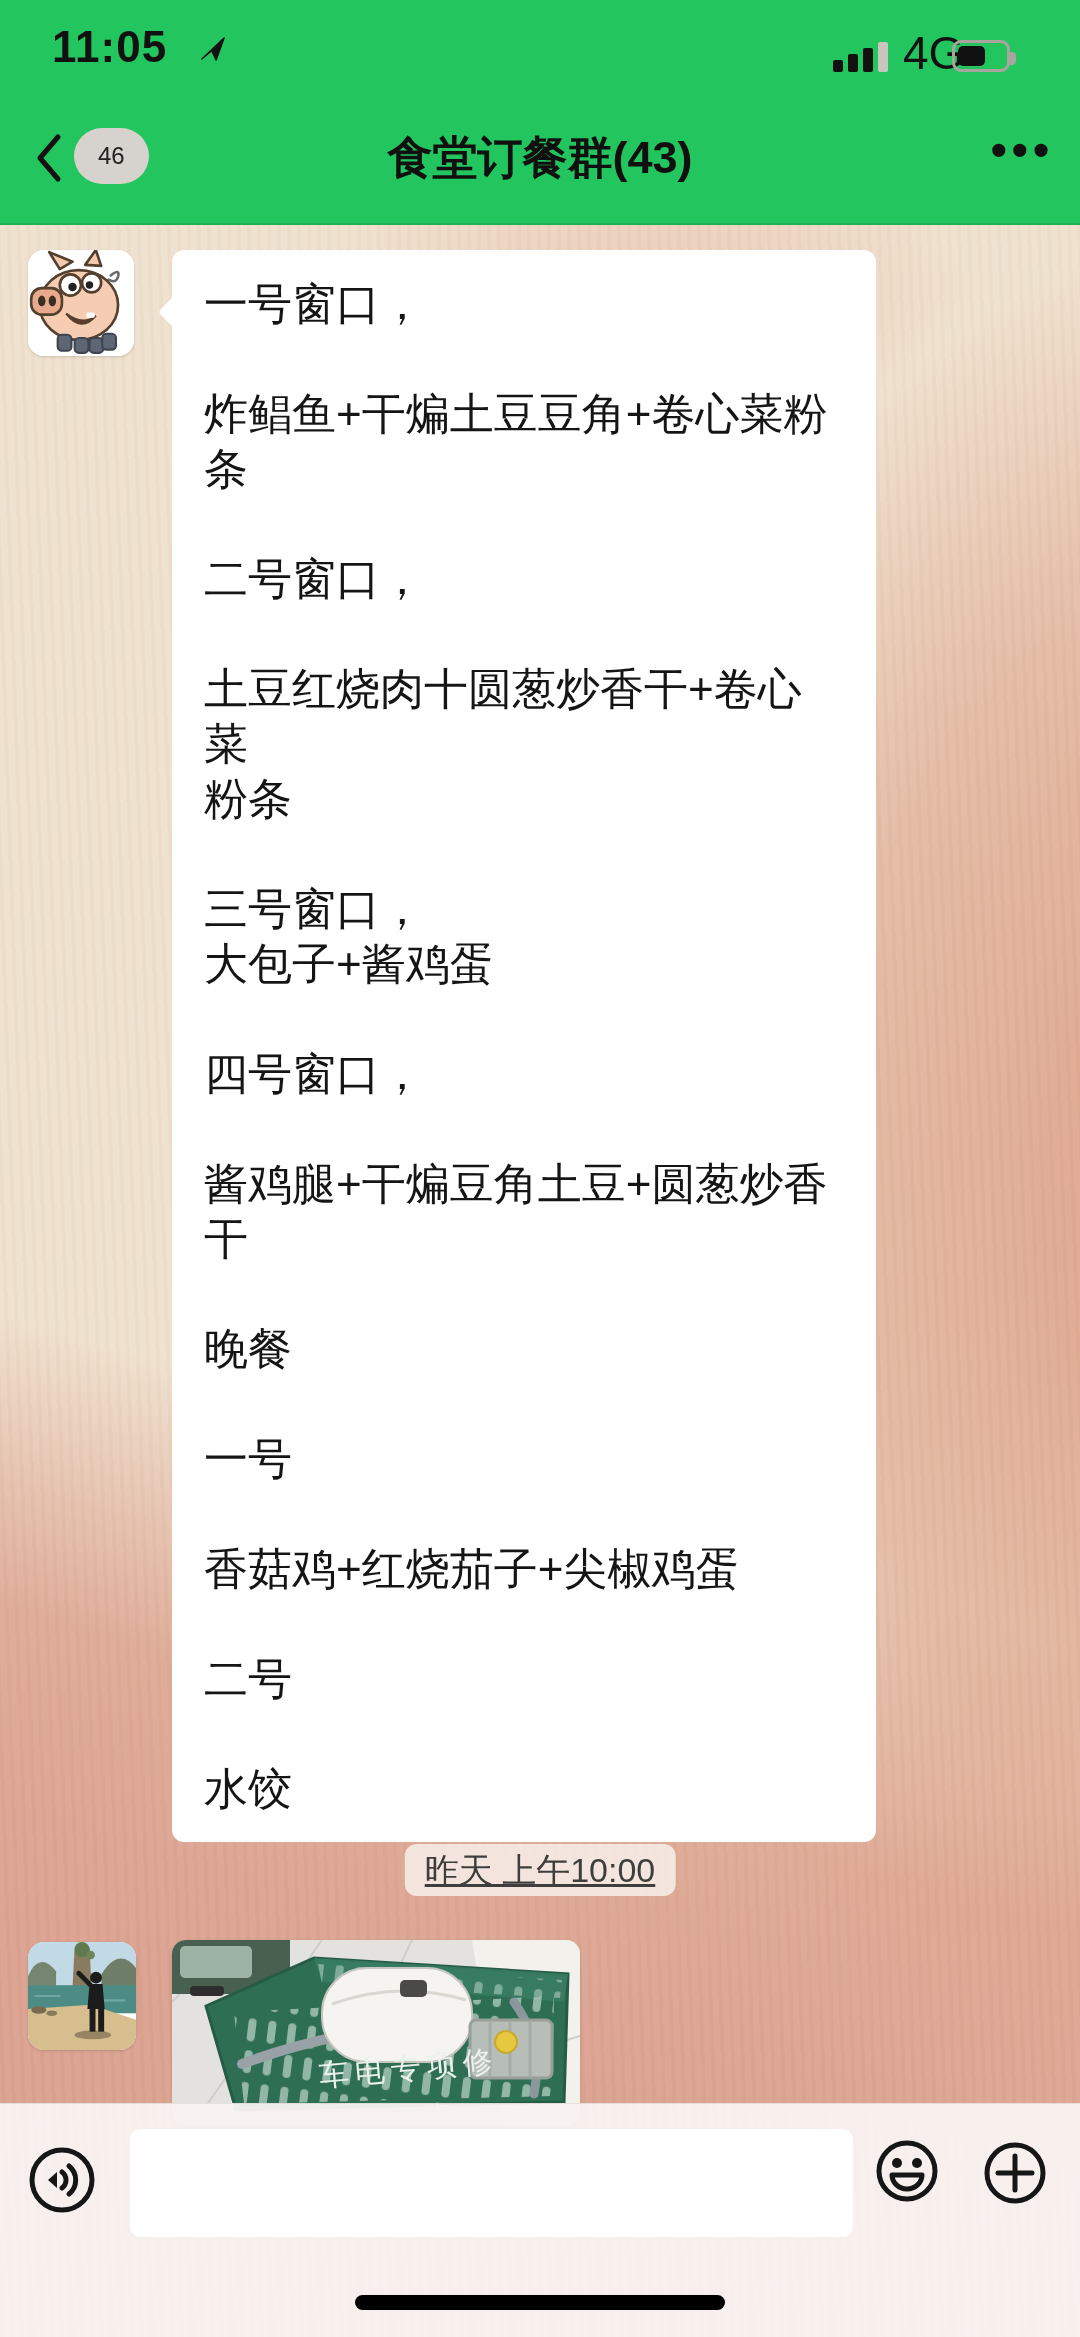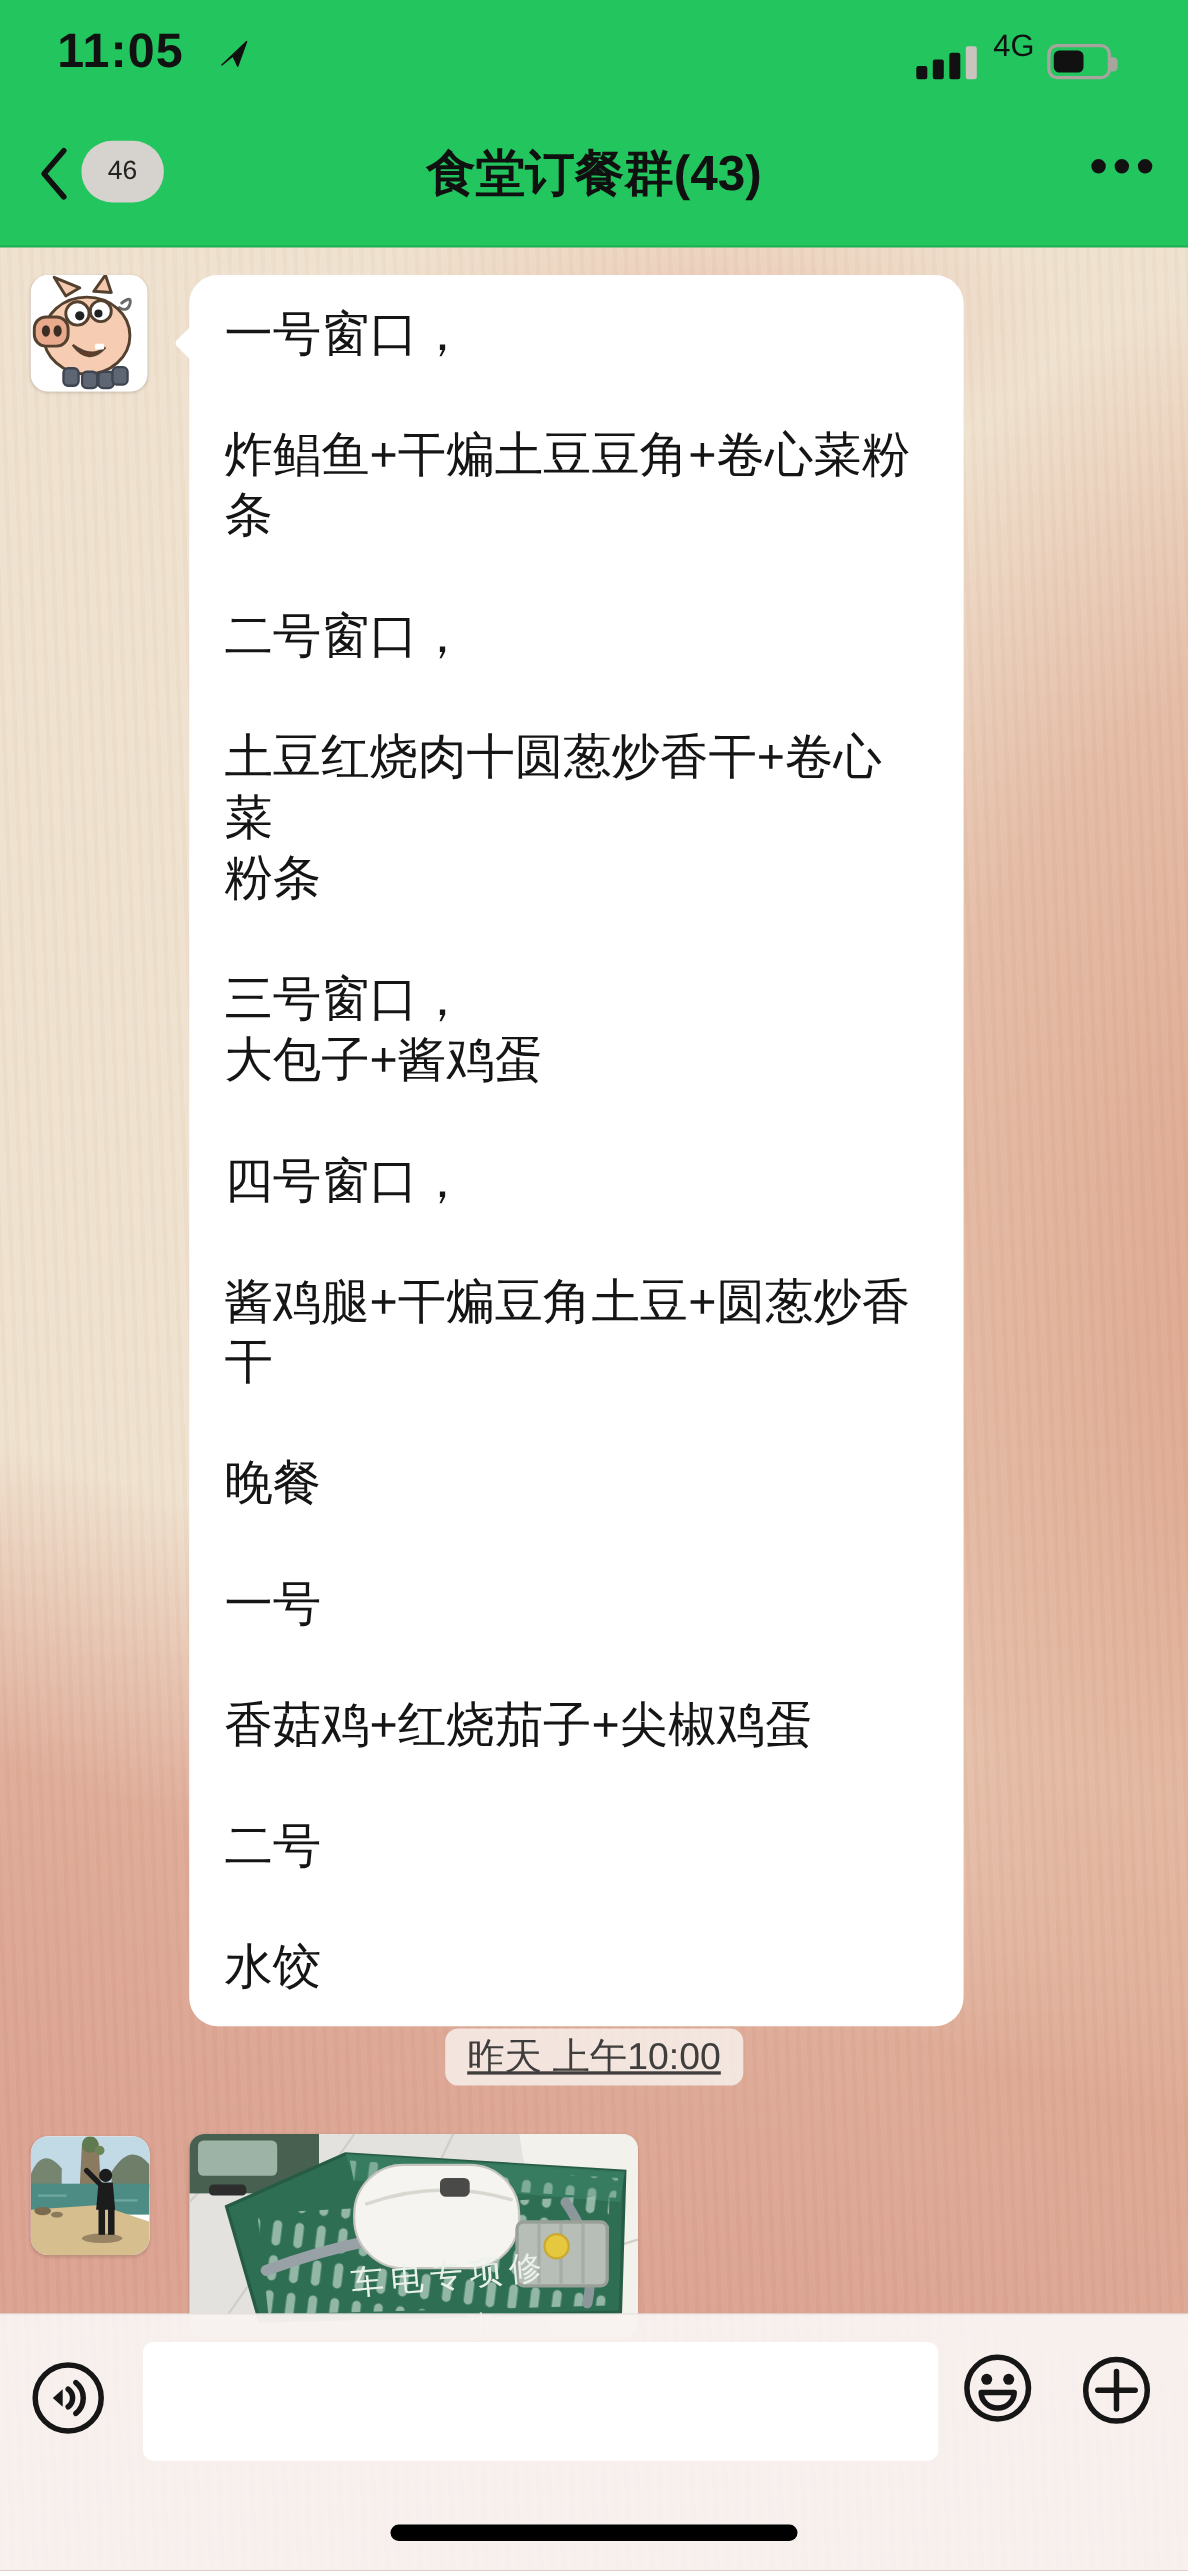--- a/index.html
+++ b/index.html
@@ -11,21 +11,21 @@
   }
   
   .header{
     position:absolute;left:0;top:0;width:1080px;height:225px;
     background:#22c55e;border-bottom:2px solid rgba(0,0,0,0.10);z-index:6;
   }
   .time{position:absolute;left:52px;top:22px;font-size:44px;font-weight:600;color:#111;letter-spacing:1px;}
   .loc-arrow{position:absolute;left:198px;top:34px;width:30px;height:30px;}
   .signal{position:absolute;left:833px;top:42px;width:62px;height:30px;}
   .sig-bar{position:absolute;bottom:0;width:10px;border-radius:2px;background:#111;}
-  .net{position:absolute;left:903px;top:26px;font-size:28px;color:#111;}
+  .net{position:absolute;left:903px;top:26px;font-size:46px;color:#111;}
   .battery{position:absolute;left:952px;top:40px;width:58px;height:32px;border:3px solid #A9A49E;border-radius:9px;}
   .battery .fill{position:absolute;left:3px;top:3px;width:27px;height:20px;border-radius:5px;background:#111;}
   .battery .nub{position:absolute;right:-9px;top:9px;width:6px;height:13px;border-radius:0 4px 4px 0;background:#A9A49E;}
   .back-chevron{position:absolute;left:34px;top:133px;width:30px;height:50px;}
   .badge{
     position:absolute;left:74px;top:128px;height:56px;border-radius:28px;
     background:#D6D2CD;color:#222;font-size:24px;line-height:56px;padding:0 24px;
   }
   .title{position:absolute;left:0;top:128px;width:1080px;text-align:center;font-size:45px;font-weight:600;color:#101010;}
   .more{position:absolute;right:26px;top:120px;font-size:46px;font-weight:700;letter-spacing:5px;color:#111;line-height:60px;}
@@ -40,21 +40,21 @@
       #EFE1CE;
   }
   .avatar{
     position:absolute;border-radius:16px;overflow:hidden;background:#fff;
     box-shadow:0 1px 3px rgba(0,0,0,0.15);
   }
   .avatar-pig{left:28px;top:25px;width:106px;height:106px;}
   .avatar-person{left:28px;top:1717px;width:108px;height:108px;}
   .bubble{
     position:absolute;left:172px;top:25px;width:704px;
-    background:#FFFFFF;border-radius:26px;padding:26px 32px;
+    background:#FFFFFF;border-radius:12px;padding:26px 32px;
   }
   .bubble .tail{
     position:absolute;left:-9px;top:50px;width:24px;height:24px;background:#FFFFFF;
     transform:rotate(45deg);border-radius:4px;
   }
   .msg{
     position:relative;white-space:pre-line;font-size:44px;line-height:55px;color:#151515;
   }
   .stamp{
     position:absolute;left:50%;transform:translateX(-50%);top:1619px;

